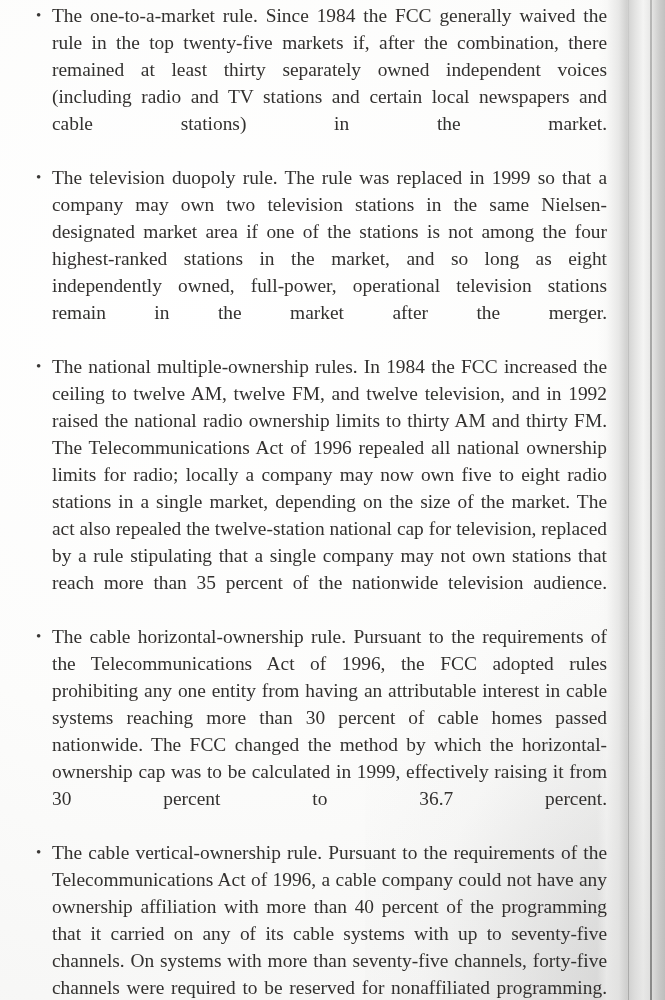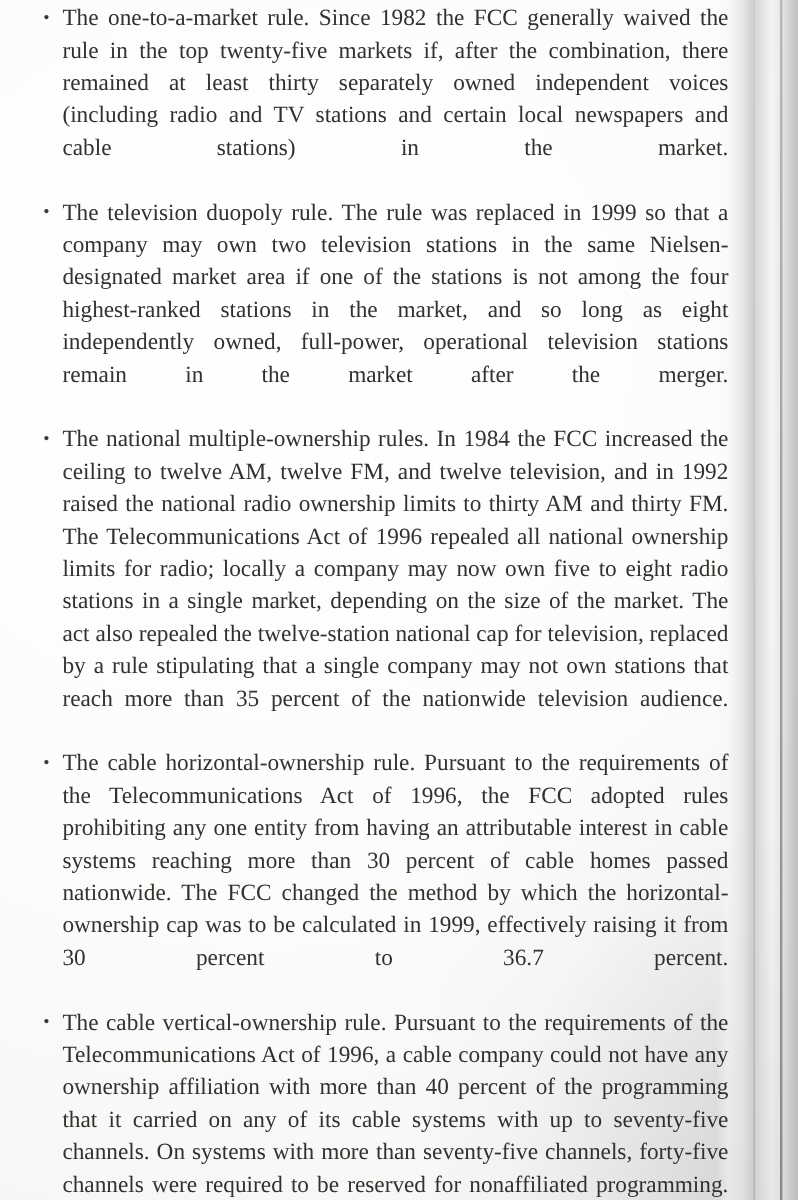--- a/index.html
+++ b/index.html
@@ -167,21 +167,21 @@
 
   <div class="paper-tint"></div>
 
   <div class="text-column" style="top:2px;">
 
 
     <ul class="bullet-list">
 
       <li class="bullet-item">
         <span class="bullet-mark">•</span>
-        <span class="bullet-text">The one-to-a-market rule. Since 1982 the FCC generally waived the rule in the top twenty-five markets if, after the combination, there remained at least thirty separately owned independent voices (including radio and TV stations and certain local newspapers and cable stations) in the market.</span>
+        <span class="bullet-text">The one-to-a-market rule. Since 1984 the FCC generally waived the rule in the top twenty-five markets if, after the combination, there remained at least thirty separately owned independent voices (including radio and TV stations and certain local newspapers and cable stations) in the market.</span>
       </li>
 
       <li class="bullet-item">
         <span class="bullet-mark">•</span>
         <span class="bullet-text">The television duopoly rule. The rule was replaced in 1999 so that a company may own two television stations in the same Nielsen-designated market area if one of the stations is not among the four highest-ranked stations in the market, and so long as eight independently owned, full-power, operational television stations remain in the market after the merger.</span>
       </li>
 
       <li class="bullet-item">
         <span class="bullet-mark">•</span>
         <span class="bullet-text">The national multiple-ownership rules. In 1984 the FCC increased the ceiling to twelve AM, twelve FM, and twelve television, and in 1992 raised the national radio ownership limits to thirty AM and thirty FM. The Telecommunications Act of 1996 repealed all national ownership limits for radio; locally a company may now own five to eight radio stations in a single market, depending on the size of the market. The act also repealed the twelve-station national cap for television, replaced by a rule stipulating that a single company may not own stations that reach more than 35 percent of the nationwide television audience.</span>

